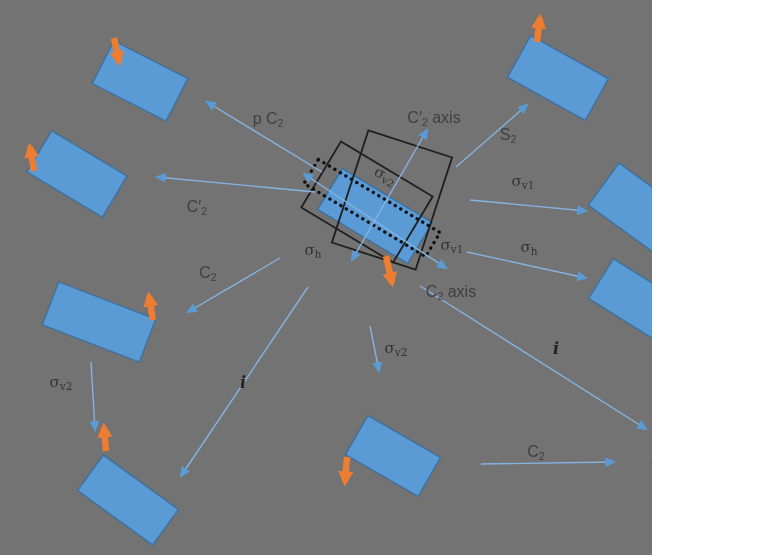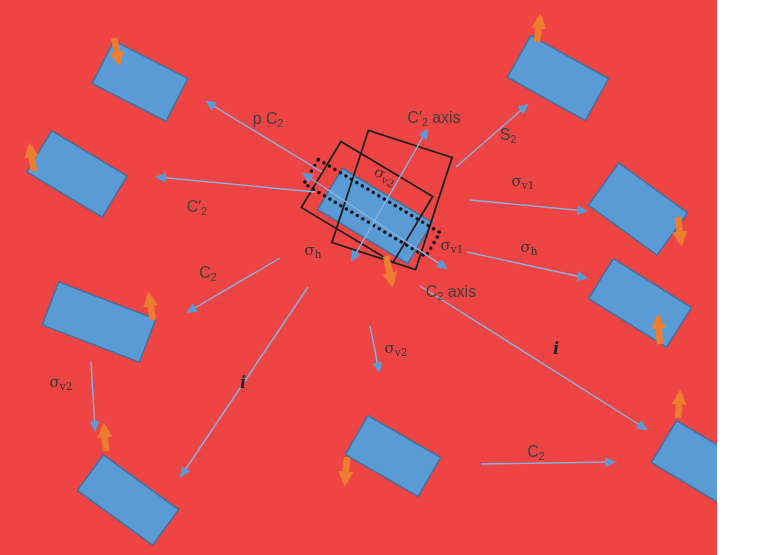--- a/index.html
+++ b/index.html
@@ -1,16 +1,16 @@
 <!DOCTYPE html>
 <html><head>
 <meta charset="utf-8">
 <style>
   html,body{margin:0;padding:0;background:#ffffff;}
-  .canvas{position:relative;width:717px;height:555px;background:#ef4444;overflow:hidden;}
+  .canvas{position:relative;width:652px;height:555px;background:#737373;overflow:hidden;}
   svg{display:block;}
   .shape-rect{fill:#5b9bd5;stroke:#41719c;stroke-width:1.5;}
   .outline{fill:none;stroke:#1f1f1f;stroke-width:1.8;}
   .dotted{fill:none;stroke:#111111;stroke-width:3.3;stroke-dasharray:0.2 6.2;stroke-linecap:round;}
   .oarrow{stroke:#ed7d31;stroke-width:6.5;fill:none;marker-end:url(#mo);}
   .barrow{stroke:#86b3e1;stroke-width:1.4;fill:none;marker-end:url(#mb);}
   .baxis{stroke:#86b3e1;stroke-width:1.4;fill:none;marker-end:url(#mb);marker-start:url(#mb);}
   .lbl{font-family:"Liberation Sans",sans-serif;font-size:16px;fill:#3f3f3f;}
   .slbl{font-family:"DejaVu Serif",serif;font-size:15px;fill:#333333;}
   .ilbl{font-family:"DejaVu Serif",serif;font-style:italic;font-weight:bold;font-size:16px;fill:#222222;}

